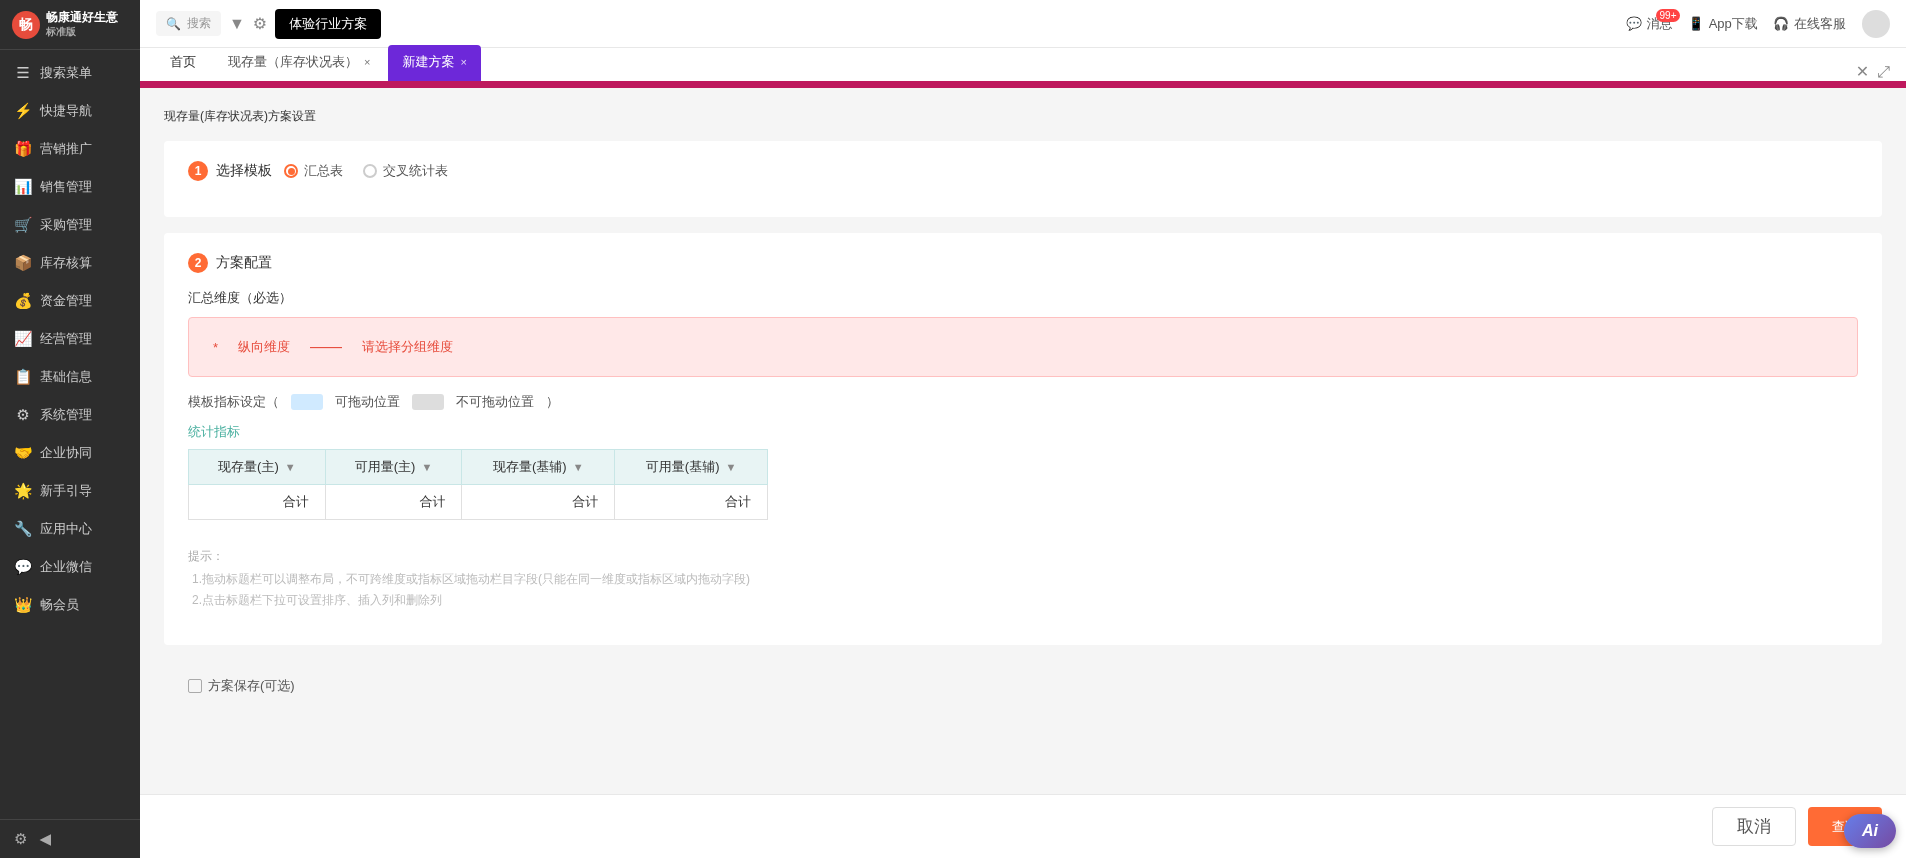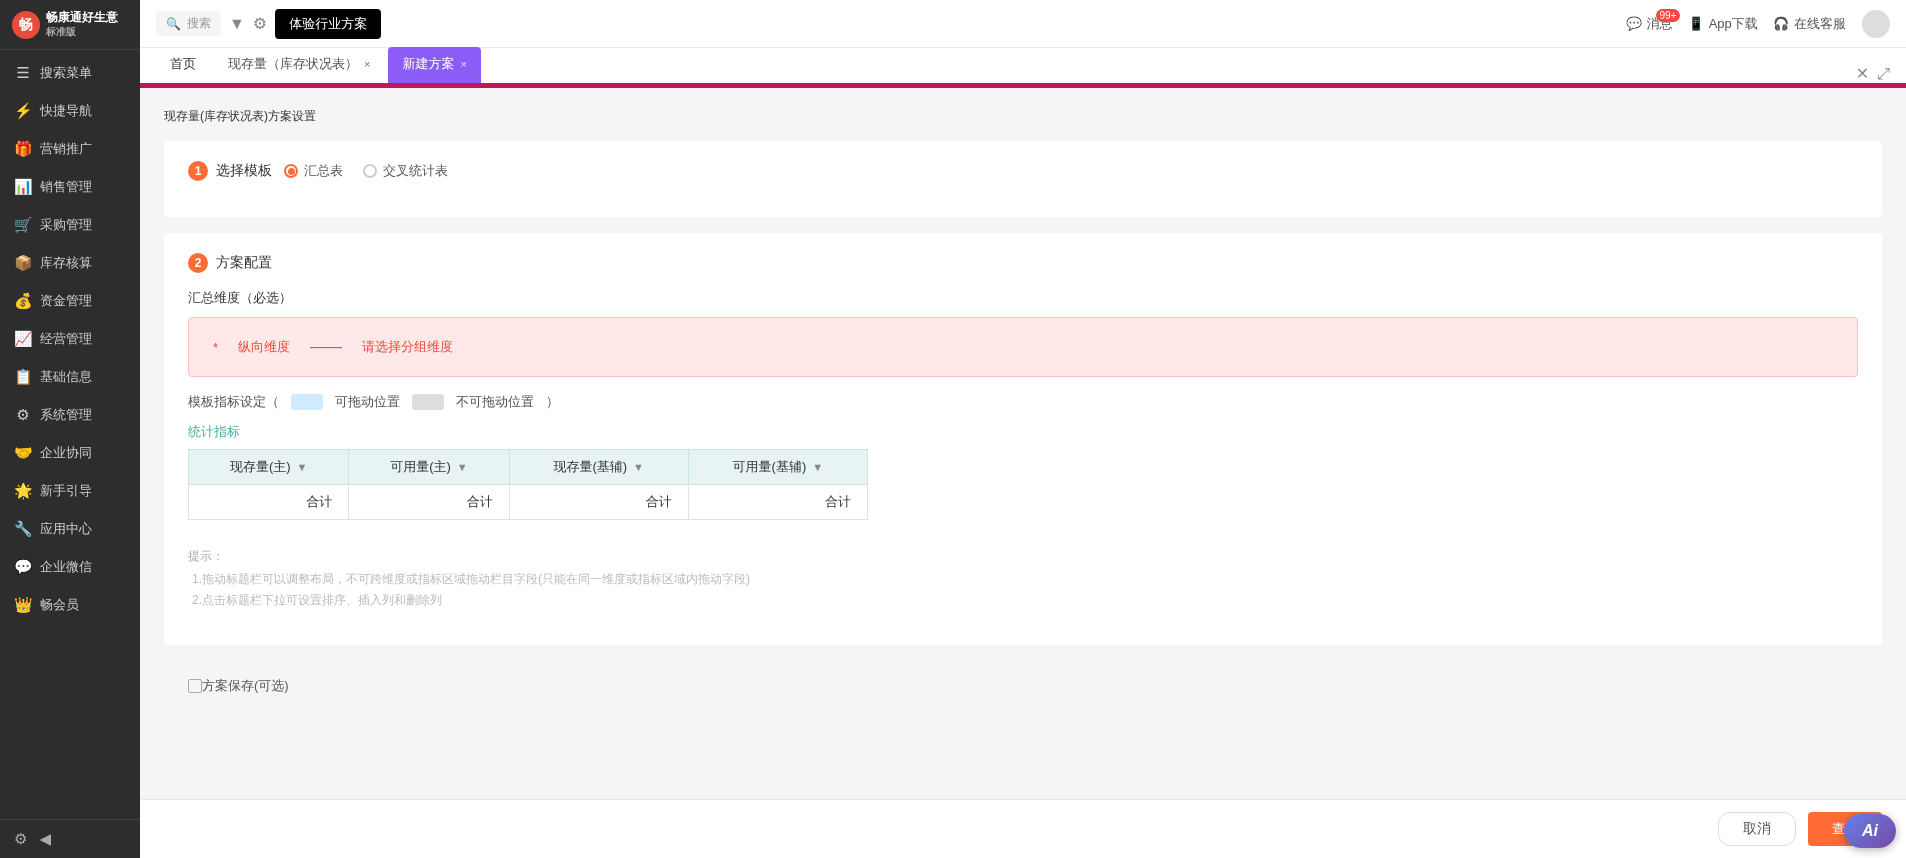--- a/index.html
+++ b/index.html
@@ -103,35 +103,35 @@
       border-radius: 50%;
     }
 
     
     .tabs-bar {
       background: #fff;
       height: 40px;
       display: flex;
       align-items: flex-end;
       padding: 0 16px;
-      border-bottom: 5px solid #be185d;
+      border-bottom: 7px solid #be185d;
       flex-shrink: 0;
       gap: 4px;
     }
     .tab {
       padding: 8px 14px;
       font-size: 13px;
       color: #555;
       cursor: pointer;
       border-bottom: 2px solid transparent;
       display: flex; align-items: center; gap: 6px;
       white-space: nowrap;
     }
     .tab.active {
-      background: #8b5cf6;
+      background: #6d28d9;
       color: #fff;
       border-radius: 4px 4px 0 0;
     }
     .tab-home { color: #333; }
     .tab-close { font-size: 11px; opacity: 0.8; }
     .tabs-right { margin-left: auto; display: flex; align-items: center; gap: 8px; }
     .tab-action-btn { color: #888; cursor: pointer; font-size: 16px; background: none; border: none; }
 
     
     .content {
@@ -217,21 +217,21 @@
       display: inline-block;
       width: 32px; height: 16px;
       background: #ddd;
       border-radius: 3px;
       vertical-align: middle;
     }
 
     .stats-section { margin-bottom: 8px; }
     .stats-label { color: #4ab0a0; font-size: 13px; margin-bottom: 8px; font-weight: 500; }
 
-    .stats-table { border-collapse: collapse; width: 680px; }
+    .stats-table { border-collapse: collapse; width: 580px; }
     .stats-table th {
       background: #e8f4f4;
       border: 1px solid #c8e6e6;
       padding: 8px 16px;
       font-size: 13px;
       color: #333;
       font-weight: normal;
       text-align: center;
     }
     .stats-table th .col-header { display: flex; align-items: center; justify-content: center; gap: 6px; }
@@ -250,42 +250,42 @@
       padding: 12px 0;
     }
     .tips-title { color: #aaa; font-size: 12px; margin-bottom: 6px; }
     .tips-item { color: #bbb; font-size: 12px; margin-bottom: 4px; padding-left: 4px; }
 
     
     .content-footer {
       padding: 16px 24px;
       display: flex; align-items: center; gap: 12px;
     }
-    .save-checkbox-area { display: flex; align-items: center; cursor: pointer; color: #555; font-size: 13px; }
+    .save-checkbox-area { display: flex; align-items: center; gap: 6px; cursor: pointer; color: #555; font-size: 13px; }
     .checkbox-box {
       width: 14px; height: 14px;
       border: 1px solid #aaa;
       border-radius: 2px;
     }
 
     
     .action-bar {
       background: #fff;
       padding: 12px 24px;
       display: flex; justify-content: flex-end; gap: 12px;
       border-top: 1px solid #e8e8e8;
       flex-shrink: 0;
     }
     .btn-cancel {
       padding: 7px 24px;
       background: #fff;
       border: 1px solid #ddd;
-      border-radius: 12px;
+      border-radius: 4px;
       cursor: pointer;
-      font-size: 14px;
+      font-size: 17px;
       color: #555;
     }
     .btn-query {
       padding: 7px 24px;
       background: #ff6b35;
       border: none;
       border-radius: 4px;
       cursor: pointer;
       font-size: 13px;
       color: #fff;

